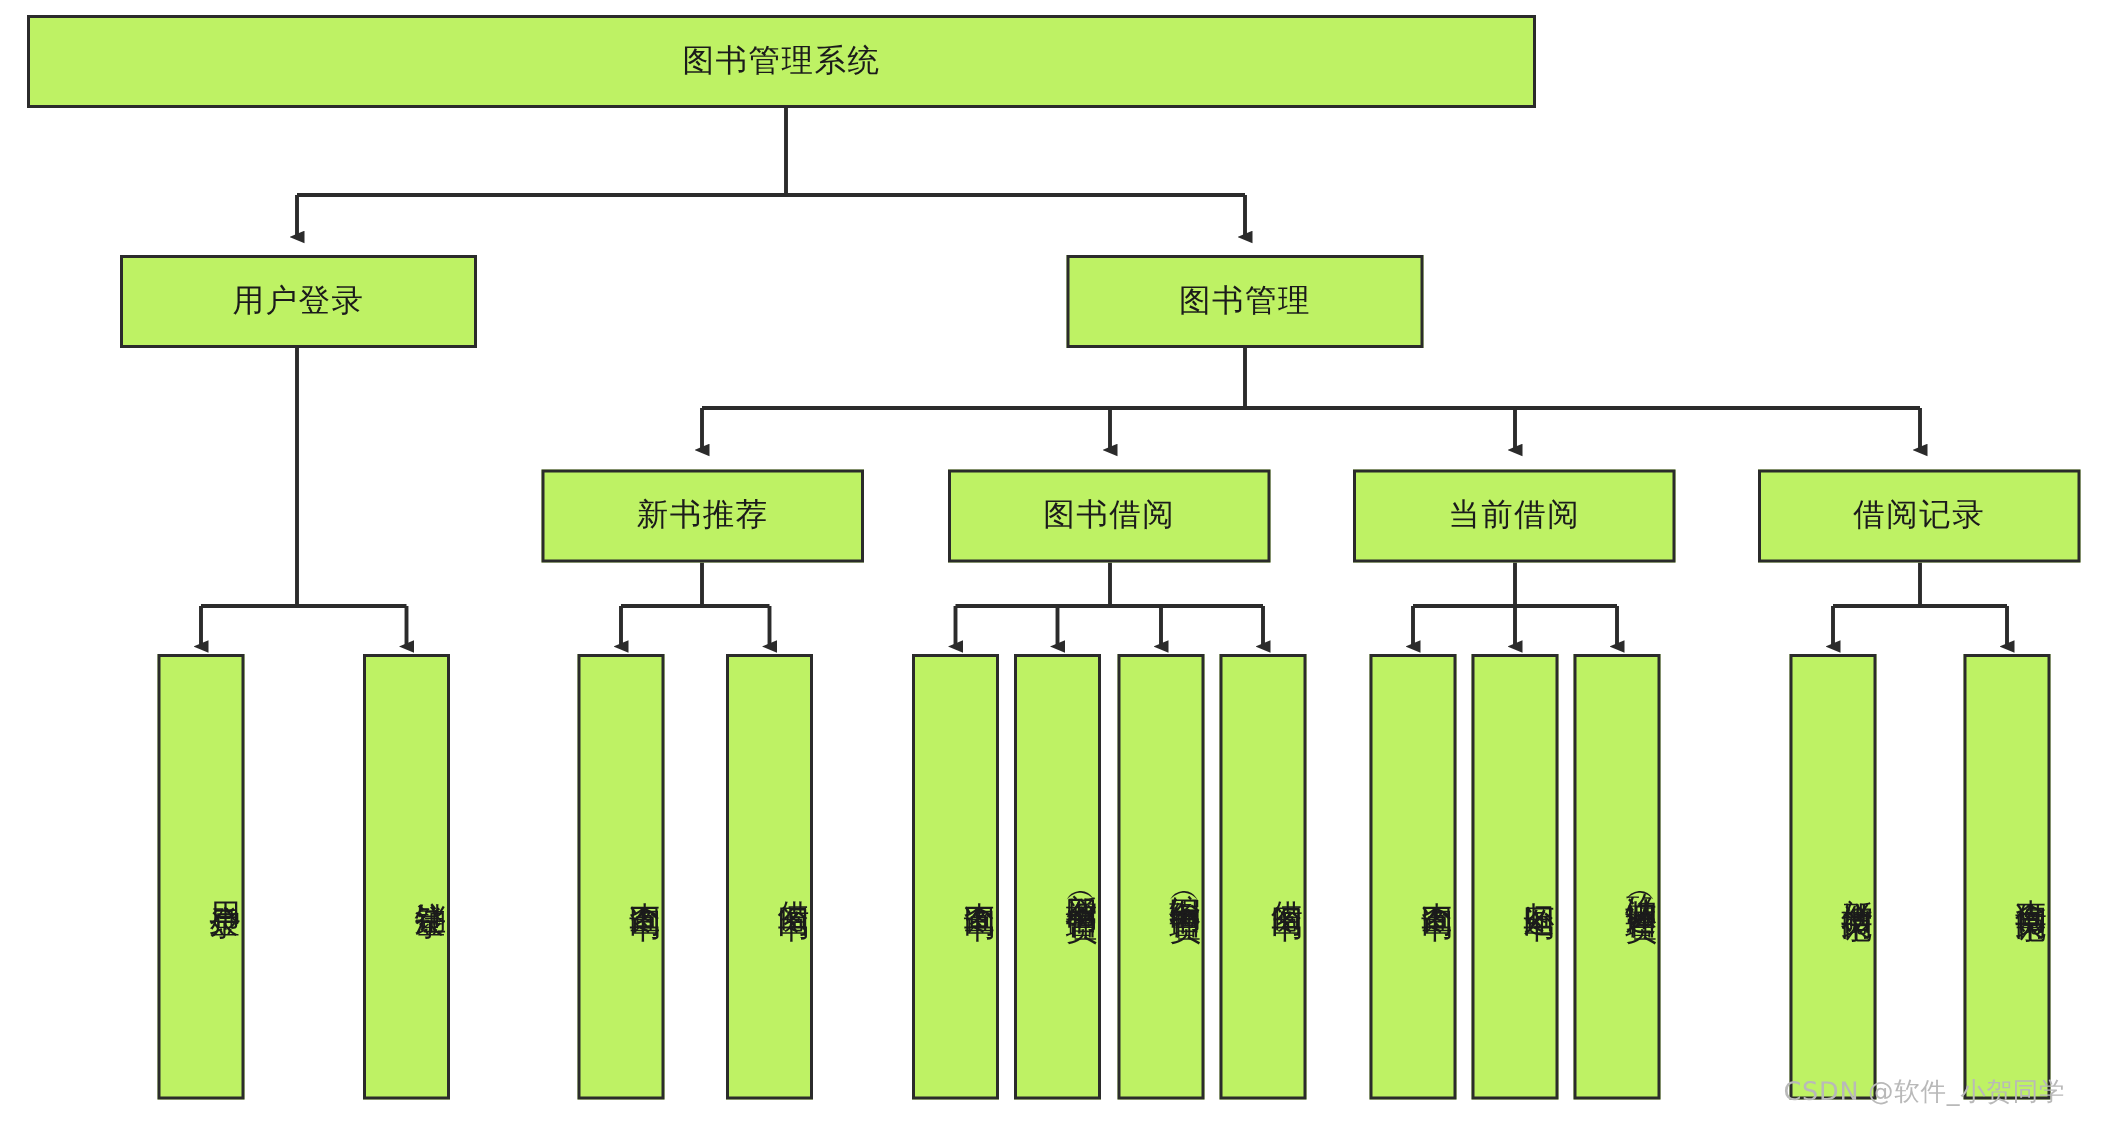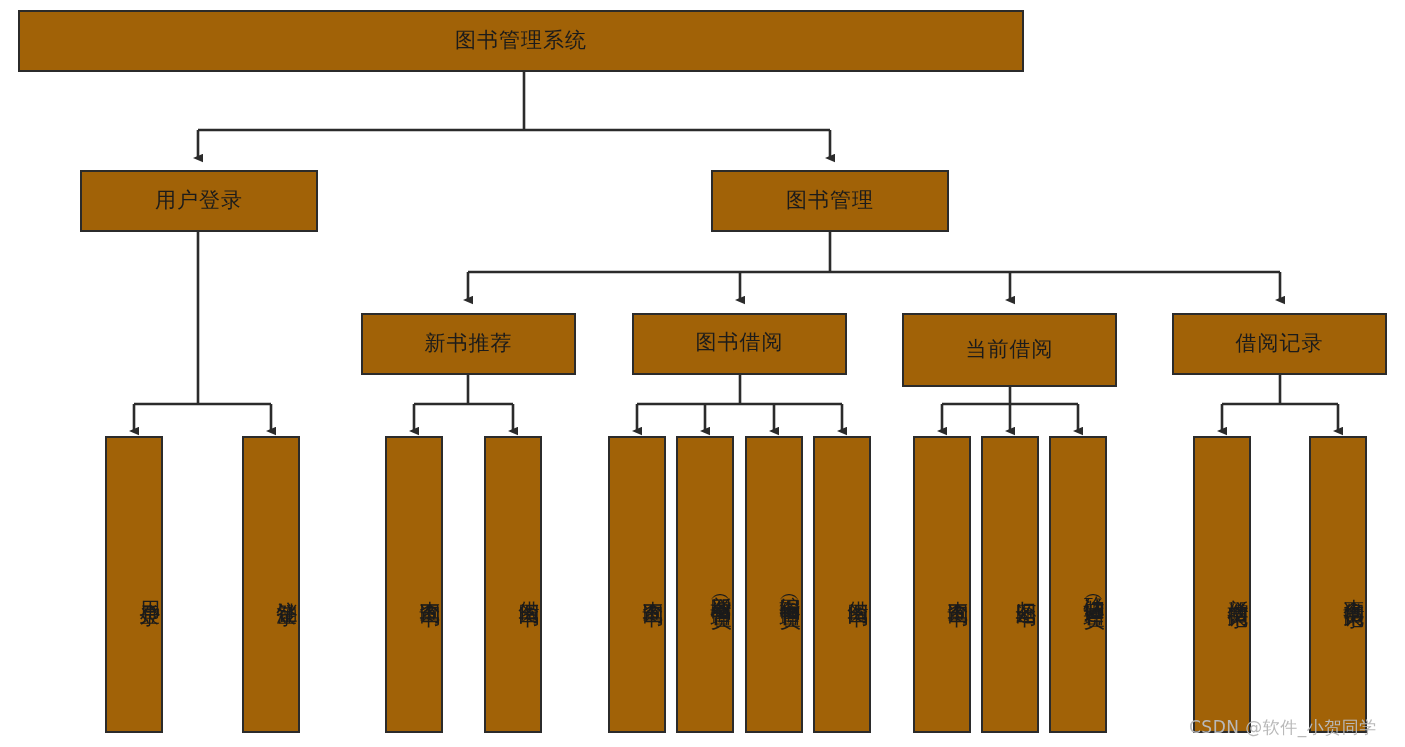--- a/index.html
+++ b/index.html
@@ -20,21 +20,21 @@
     left: 0;
     top: 0;
     width: 1405px;
     height: 747px;
     pointer-events: none;
   }
   .node {
     position: absolute;
     box-sizing: border-box;
     border: 2.5px solid #2b2b2b;
-    background: #a16207;
+    background: #bef264;
     display: flex;
     align-items: center;
     justify-content: center;
     color: #1b1b1b;
     text-align: center;
   }
   .node.horiz {
     font-size: 21px;
     letter-spacing: 1px;
     line-height: 1.2;
@@ -125,25 +125,25 @@
   </div>
 
   <div class="node horiz" style="left:361px; top:313px; width:215px; height:62px;">
     <span>新书推荐</span>
   </div>
 
   <div class="node horiz" style="left:711px; top:170px; width:238px; height:62px;">
     <span>图书管理</span>
   </div>
 
-  <div class="node horiz" style="left:632px; top:313px; width:215px; height:62px;font-family:Liberation Mono, monospace;">
+  <div class="node horiz" style="left:632px; top:313px; width:215px; height:62px;">
     <span>图书借阅</span>
   </div>
 
-  <div class="node horiz" style="left:902px; top:313px; width:215px; height:74px;">
+  <div class="node horiz" style="left:902px; top:313px; width:215px; height:62px;">
     <span>当前借阅</span>
   </div>
 
   <div class="node horiz" style="left:1172px; top:313px; width:215px; height:62px;font-family:Liberation Serif, serif;">
     <span>借阅记录</span>
   </div>
 
   <div class="node vert" style="left:105px; top:436px; width:58px; height:297px;">
     <span>用户登录</span>
   </div>

